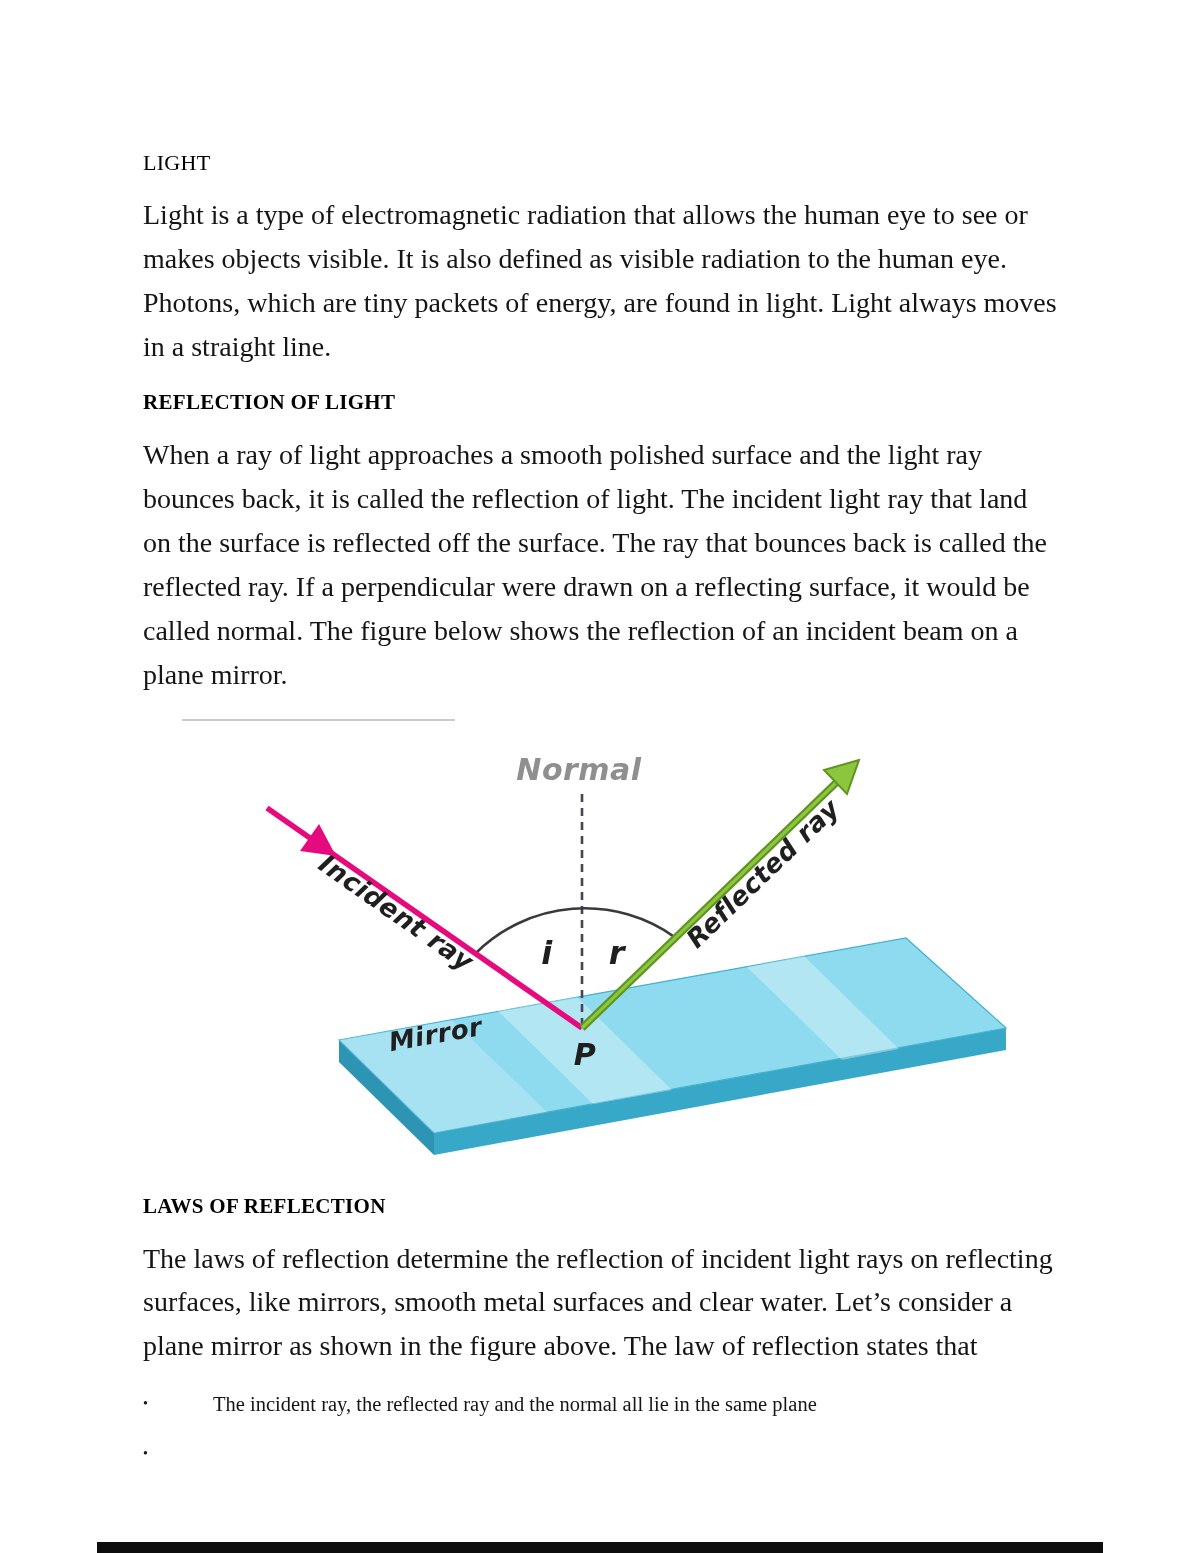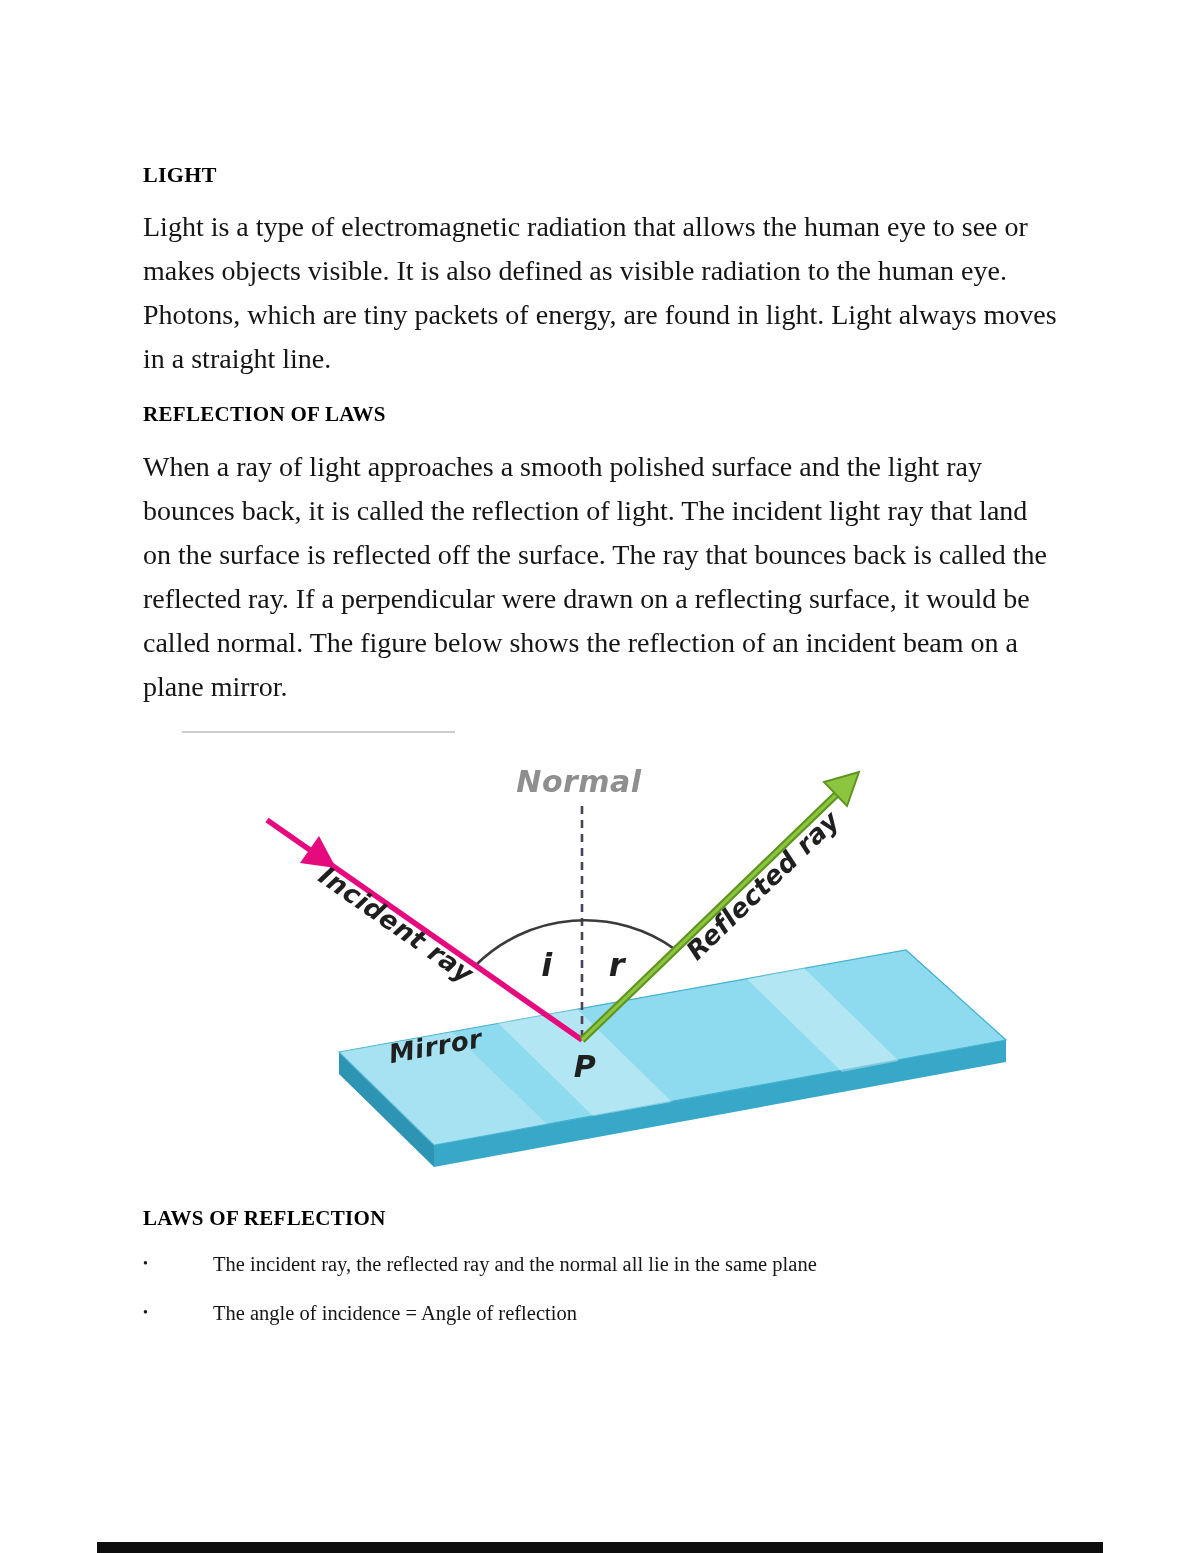--- a/index.html
+++ b/index.html
@@ -4,22 +4,22 @@
 <style>
   * { margin:0; padding:0; box-sizing:border-box; }
   html, body { background:#ffffff; }
   body {
     width:1200px; height:1553px; position:relative; overflow:hidden;
     font-family:"Liberation Serif", serif; color:#151515;
   }
   .page { position:absolute; inset:0; padding:146px 140px 0 143px; }
 
   h1.doc-title {
-    font-size:22px; font-weight:bold; letter-spacing:0.3px;
-    color:#000; margin:16px 0 17px;
+    font-size:22px; font-weight:normal; letter-spacing:0.3px;
+    color:#000; margin:4px 0 17px;
   }
   h2.doc-heading {
     font-size:21px; font-weight:bold; letter-spacing:0.3px;
     color:#000; margin:9px 0 18px;
   }
   p.doc-para {
     font-size:28px; line-height:1.57; margin:0 0 21px; max-width:918px;
   }
 
   figure.diagram { margin:2px 0 14px 36px; width:832px; height:462px; }
@@ -54,21 +54,21 @@
 </style>
 </head>
 <body>
 
 <div class="page">
 
   <h1 class="doc-title">LIGHT</h1>
 
   <p class="doc-para">Light is a type of electromagnetic radiation that allows the human eye to see or makes objects visible. It is also defined as visible radiation to the human eye. Photons, which are tiny packets of energy, are found in light. Light always moves in a straight line.</p>
 
-  <h2 class="doc-heading">REFLECTION OF LAWS</h2>
+  <h2 class="doc-heading">REFLECTION OF LIGHT</h2>
 
   <p class="doc-para">When a ray of light approaches a smooth polished surface and the light ray bounces back, it is called the reflection of light. The incident light ray that land on the surface is reflected off the surface. The ray that bounces back is called the reflected ray. If a perpendicular were drawn on a reflecting surface, it would be called normal. The figure below shows the reflection of an incident beam on a plane mirror.</p>
 
   <figure class="diagram">
     <svg width="832" height="462" viewBox="0 0 832 462" xmlns="http://www.w3.org/2000/svg">
 
       <line class="top-faint-line" x1="3" y1="2" x2="276" y2="2"></line>
 
       <g>
         <polygon class="mirror-side" points="160,322 255,415 255,437 160,344"></polygon>
@@ -106,27 +106,27 @@
 
       <text class="fig-label lbl-dark" x="438" y="246" text-anchor="middle" font-size="32">r</text>
 
       <text class="fig-label lbl-dark" x="406" y="347" text-anchor="middle" font-size="30">P</text>
     </svg>
   </figure>
 
 
   <h2 class="doc-heading">LAWS OF REFLECTION</h2>
 
+  <p class="doc-para">The laws of reflection determine the reflection of incident light rays on reflecting surfaces, like mirrors, smooth metal surfaces and clear water. Let’s consider a plane mirror as shown in the figure above. The law of reflection states that</p>
 
   <ul class="bullets">
     <li>
       <span class="bullet-marker">•</span>
       <span>The incident ray, the reflected ray and the normal all lie in the same plane</span>
     </li>
     <li>
       <span class="bullet-marker">•</span>
-      <span>The angle of incidence = Angle of reflection</span>
     </li>
   </ul>
 
 </div>
 
 <div class="bottom-bar"></div>
 
 </body></html>

